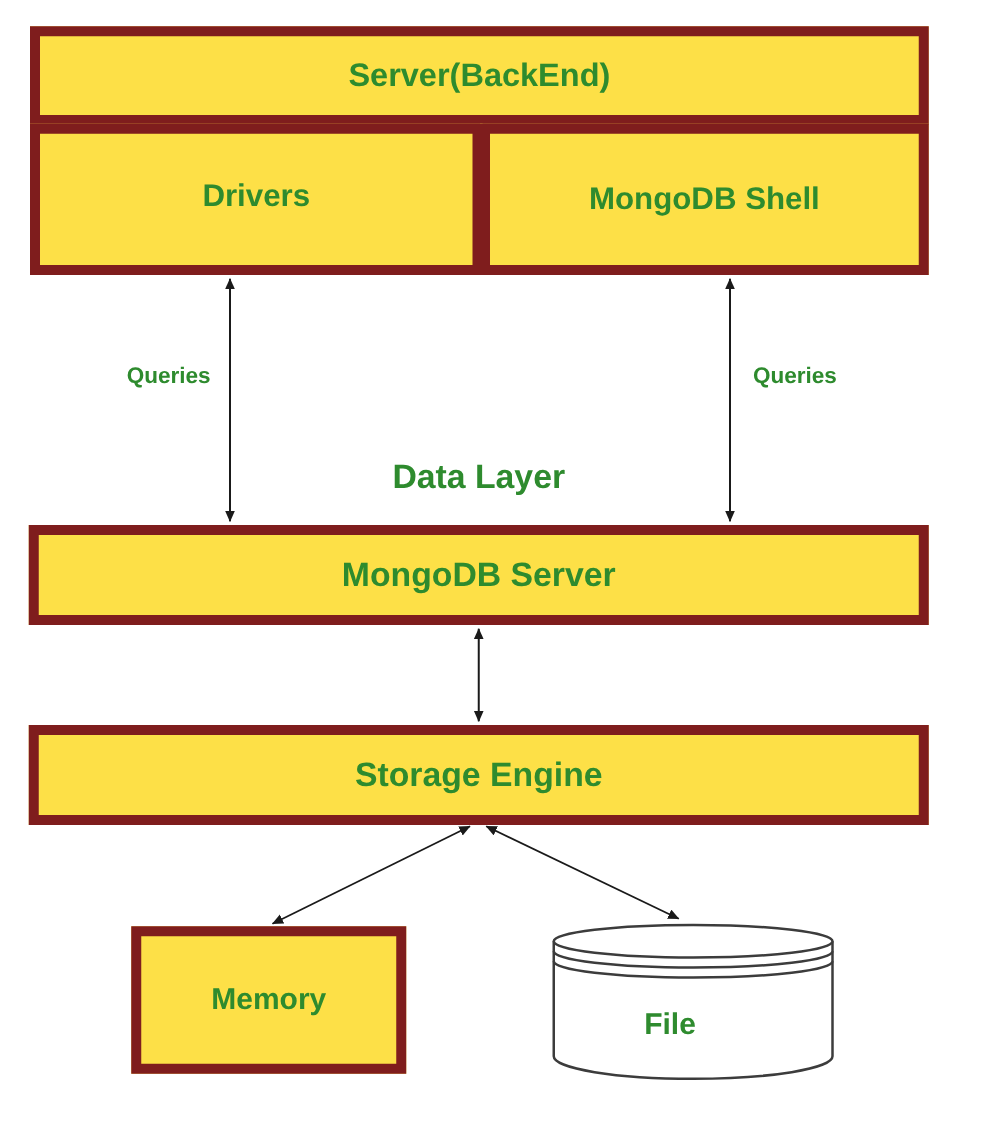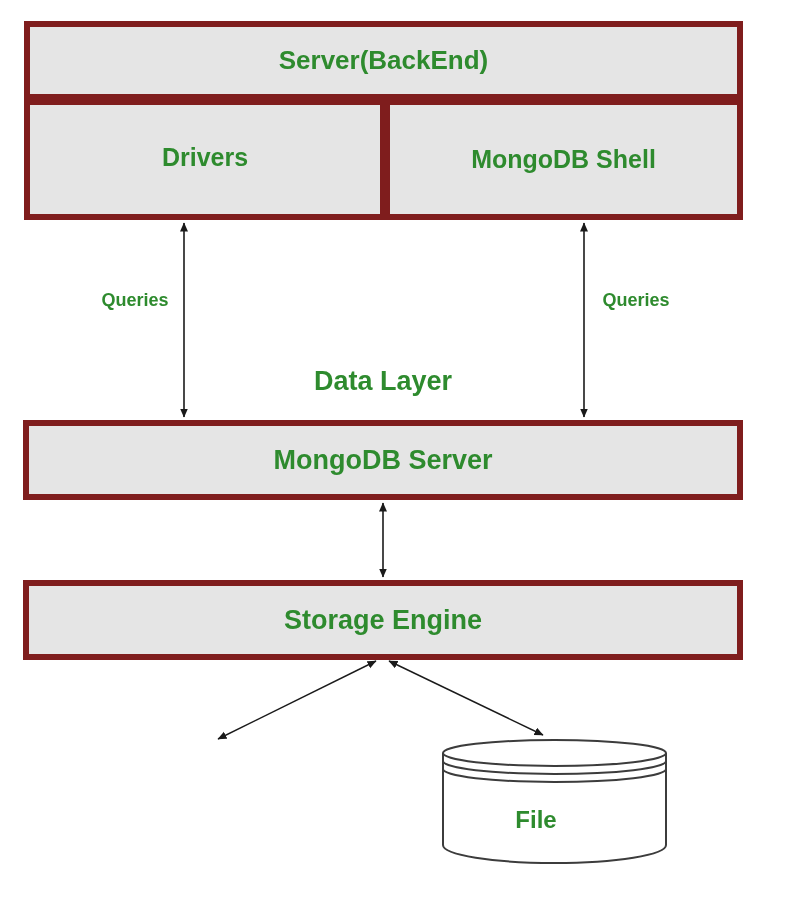--- a/index.html
+++ b/index.html
@@ -11,22 +11,22 @@
     font-family: "Liberation Sans", sans-serif;
     overflow: hidden;
   }
   .connector-layer {
     position: absolute;
     left: 0; top: 0;
     width: 791px; height: 909px;
   }
   .box {
     position: absolute;
-    border: 6px solid #7f1d1d;
-    background: #e5e5e5;
+    border: 8px solid #7f1d1d;
+    background: #fde047;
     box-sizing: border-box;
     display: flex;
     flex-direction: column;
     align-items: center;
     justify-content: center;
   }
   .green-label {
     color: #2e8b2e;
     font-weight: bold;
     text-align: center;
@@ -97,20 +97,23 @@
   </div>
 
   <div class="box mserver-box">
     <span class="green-label lbl-27">MongoDB Server</span>
   </div>
 
   <div class="box storage-box">
     <span class="green-label lbl-27">Storage Engine</span>
   </div>
 
+  <div class="box memory-box">
+    <span class="green-label lbl-24">Memory</span>
+  </div>
 
   <div class="float-label green-label lbl-18 queries-left">Queries</div>
 
   <div class="float-label green-label lbl-18 queries-right">Queries</div>
 
   <div class="float-label green-label lbl-27 data-layer">Data Layer</div>
 
   <div class="float-label green-label lbl-24 file-label">File</div>
 
 </div>

